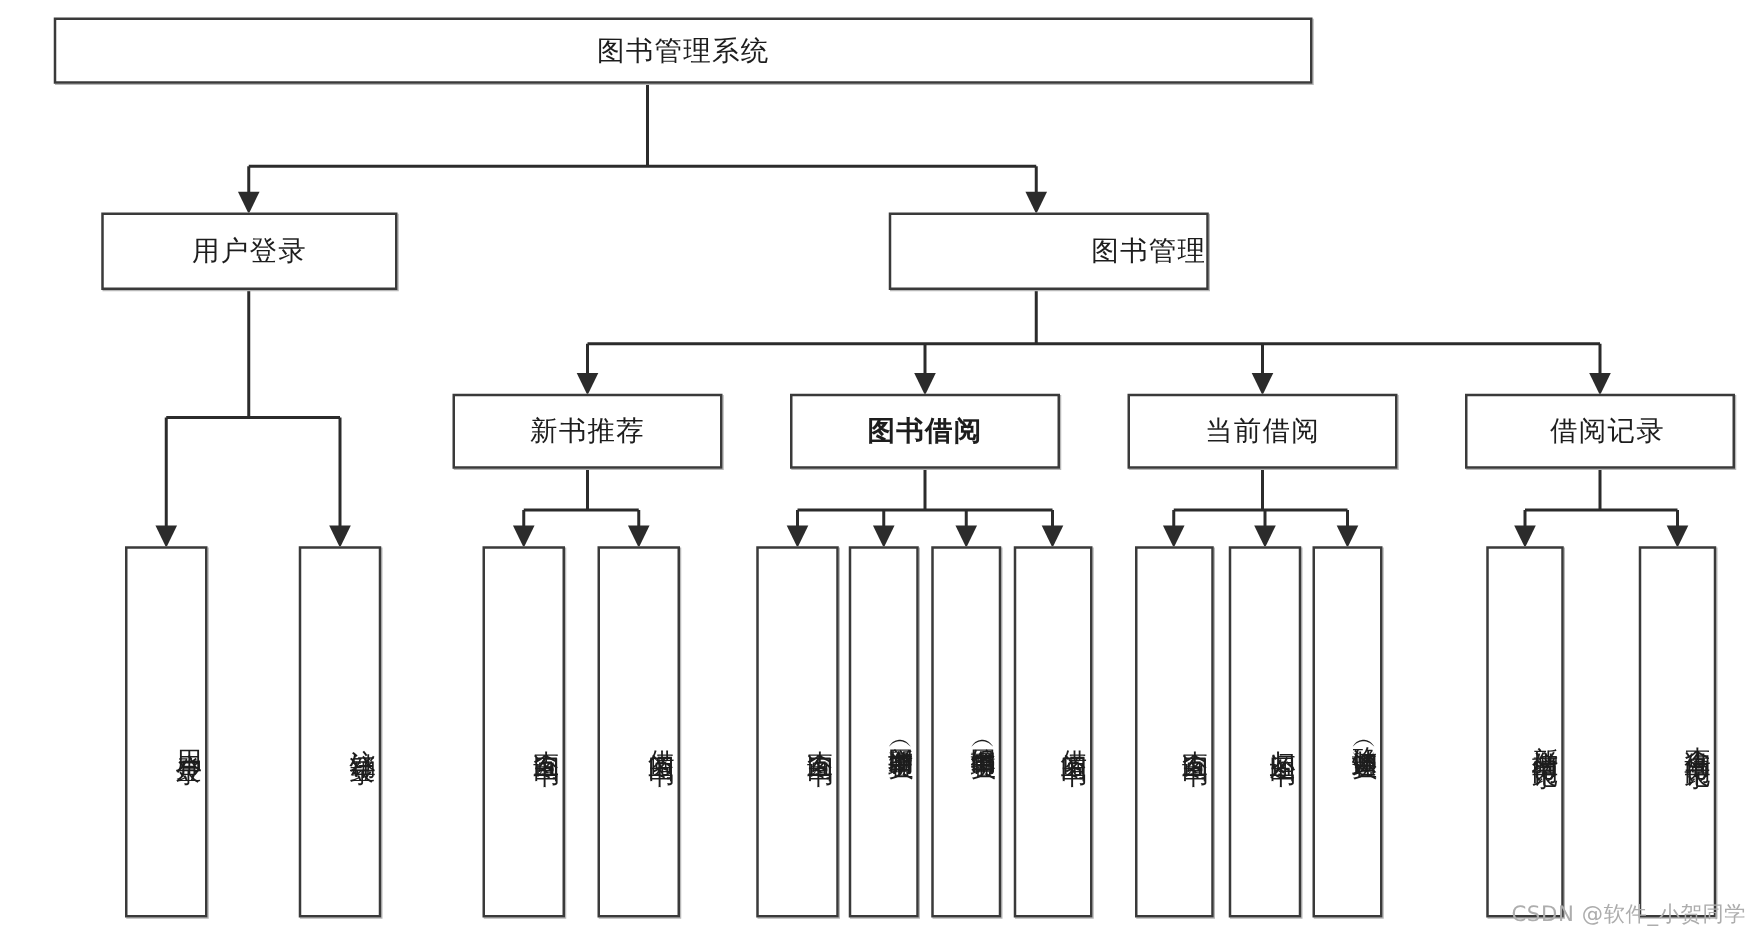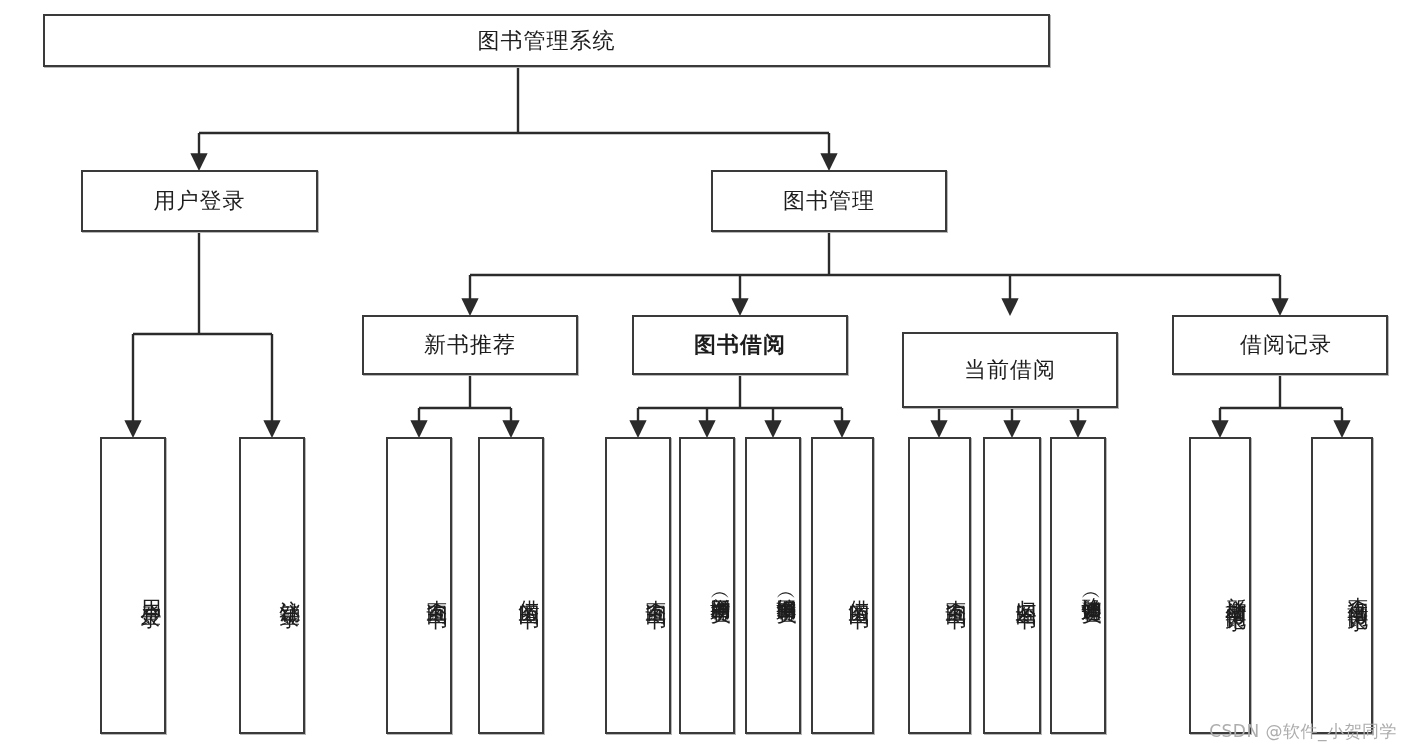--- a/index.html
+++ b/index.html
@@ -129,31 +129,31 @@
     <path class="lk" d="M1342,408 L1342,429" marker-end="url(#arrow)"></path>
   </svg>
 
   <div class="node node-root" id="n-root" style="left: 15px; top: 14px; width: 1007px; height: 53px; margin-left: 28px;">
       <span>图书管理系统</span>
     </div>
 
   <div class="node node-h" id="n-l2-0" style="left: 81px; top: 170px; width: 237px; height: 62px;">
       <span>用户登录</span>
     </div>
-  <div class="node node-h" id="n-l2-1" style="left: 711px; top: 170px; width: 236px; height: 62px;">
+  <div class="node node-h" id="n-l2-1" style="left: 711px; top: 170px; width: 256px; height: 62px; justify-content: flex-end;">
       <span>图书管理</span>
     </div>
 
   <div class="node node-h" id="n-l3-0" style="left: 362px; top: 315px; width: 216px; height: 60px;">
       <span>新书推荐</span>
     </div>
   <div class="node node-h" id="n-l3-1" style="left: 632px; top: 315px; width: 216px; height: 60px; font-weight: bold;">
       <span>图书借阅</span>
     </div>
-  <div class="node node-h" id="n-l3-2" style="left: 902px; top: 332px; width: 216px; height: 76px;">
+  <div class="node node-h" id="n-l3-2" style="left: 902px; top: 315px; width: 216px; height: 60px;">
       <span>当前借阅</span>
     </div>
   <div class="node node-h" id="n-l3-3" style="left: 1172px; top: 315px; width: 216px; height: 60px; padding-left: 12px;">
       <span>借阅记录</span>
     </div>
 
   <div class="node node-v" id="n-lf-0" style="left: 100px; top: 437px; width: 66px; height: 297px;">
       <span>用户登录</span>
     </div>
   <div class="node node-v" id="n-lf-1" style="left: 239px; top: 437px; width: 66px; height: 297px;">

